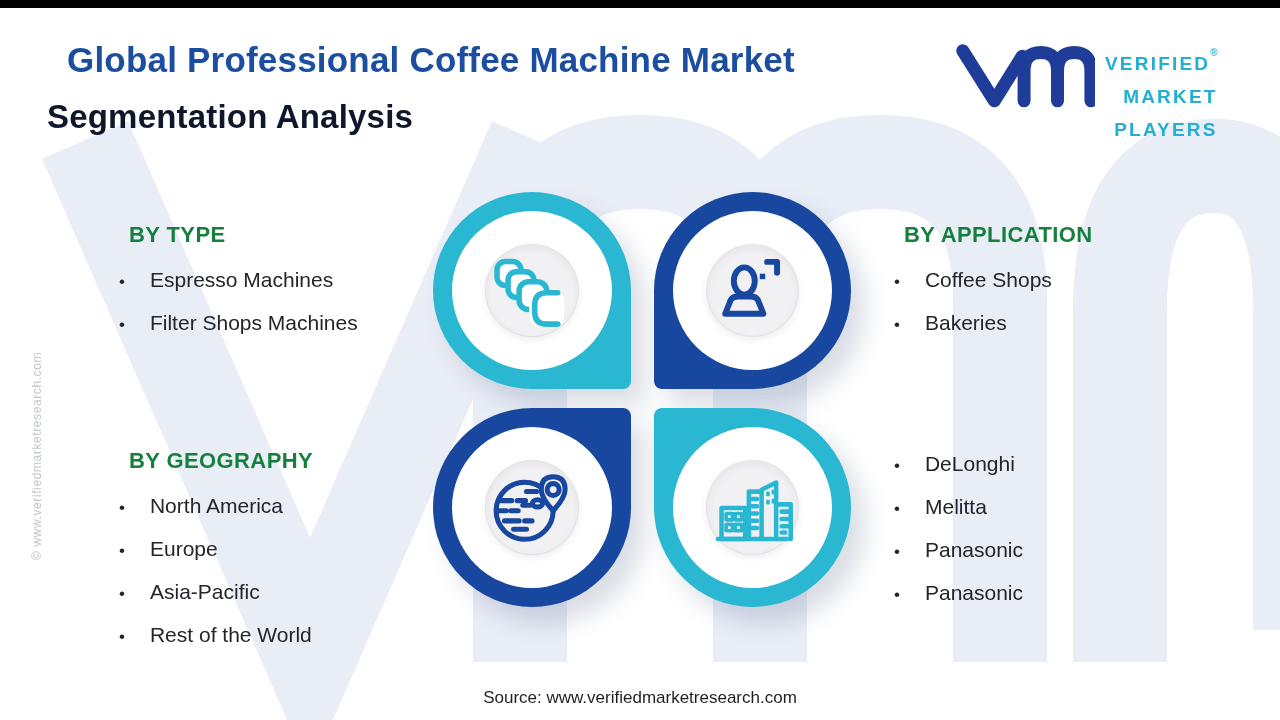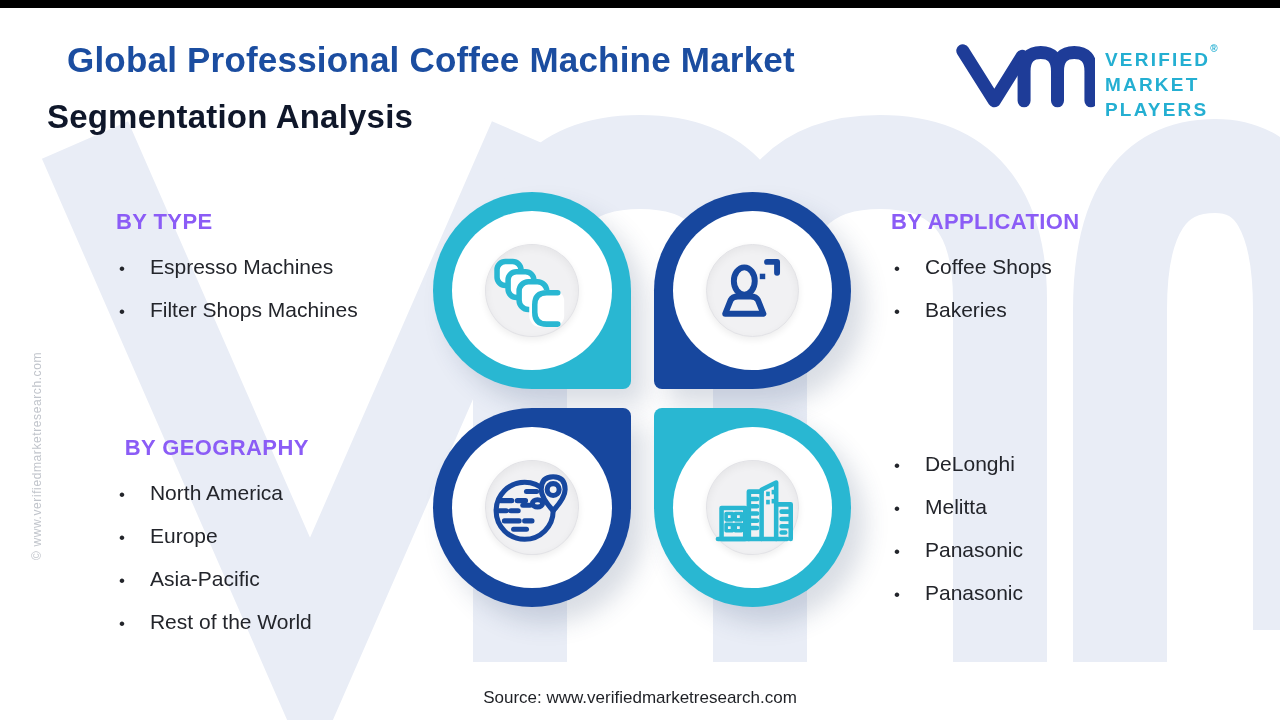--- a/index.html
+++ b/index.html
@@ -12,27 +12,27 @@
   .watermark{position:absolute;top:0;left:0;width:1280px;height:720px;z-index:0;}
   .content{position:absolute;inset:0;z-index:1;}
 
   
   .title-line1{position:absolute;left:47px;top:40px;font-size:35px;font-weight:700;color:#1b4da0;letter-spacing:0.2px;margin-left:20px;}
   .title-line2{position:absolute;left:47px;top:98px;font-size:33px;font-weight:700;color:#0f172a;letter-spacing:0.2px;}
 
   
   .brand{position:absolute;left:955px;top:28px;width:290px;height:84px;}
   .brand-mark{position:absolute;left:0;top:6px;}
-  .brand-text{position:absolute;left:150px;top:8px;line-height:25px;font-size:19px;font-weight:700;
-    letter-spacing:2.2px;color:#24afd2;}
+  .brand-text{position:absolute;left:150px;top:8px;line-height:33px;font-size:19px;font-weight:700;
+    letter-spacing:2.2px;color:#24afd2;text-align:right;}
   .brand-text .reg{font-size:10px;vertical-align:14px;letter-spacing:0;}
 
   
   .section{position:absolute;}
-  .sec-title{margin:3px;font-size:22px;font-weight:700;color:#8b5cf6;letter-spacing:0.4px;}
+  .sec-title{margin:16px;font-size:22px;font-weight:700;color:#15803d;letter-spacing:0.4px;}
   .sec-list{list-style:none;margin:20px 0 0 0;padding:0;}
   .sec-item{display:flex;align-items:baseline;margin-bottom:19px;font-size:21px;color:#23252b;}
   .bullet{font-size:17px;color:#23252b;margin-right:25px;margin-left:6px;}
   .sec-by-type{left:113px;top:206px;}
   .sec-by-application{left:888px;top:206px;}
   .sec-by-geography{left:113px;top:432px;text-align:right;}
   .sec-key-players{left:888px;top:432px;}
 
   
   .medallion{position:absolute;box-shadow:14px 16px 24px rgba(45,65,105,0.18);}

